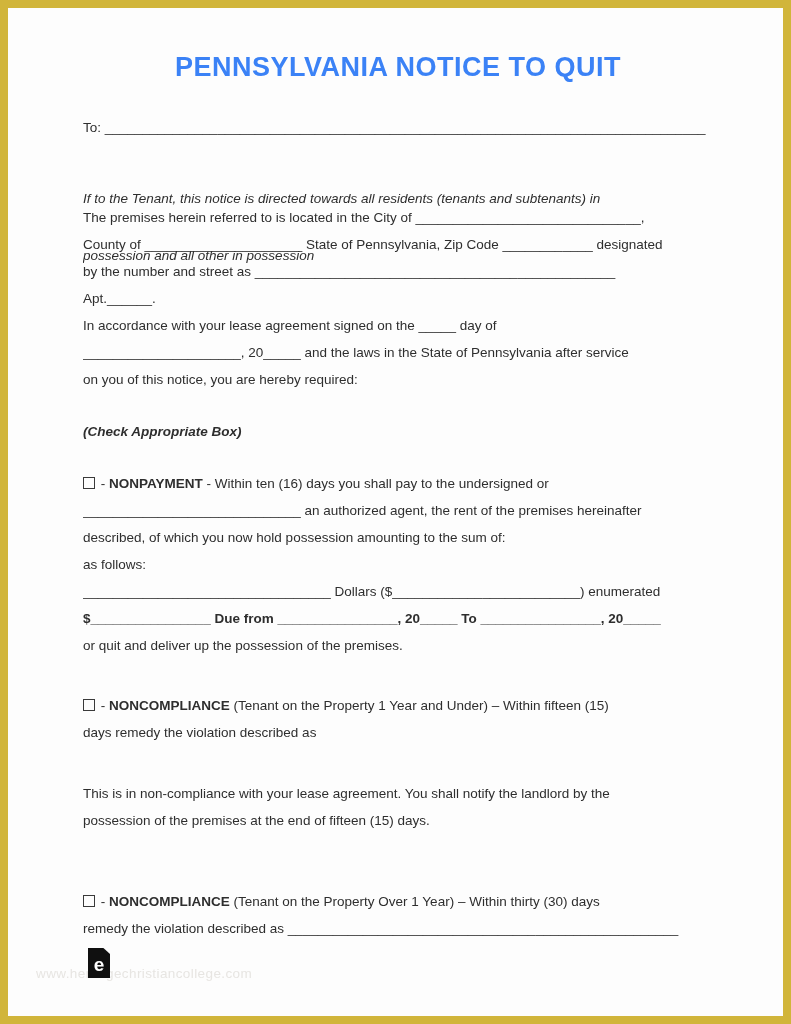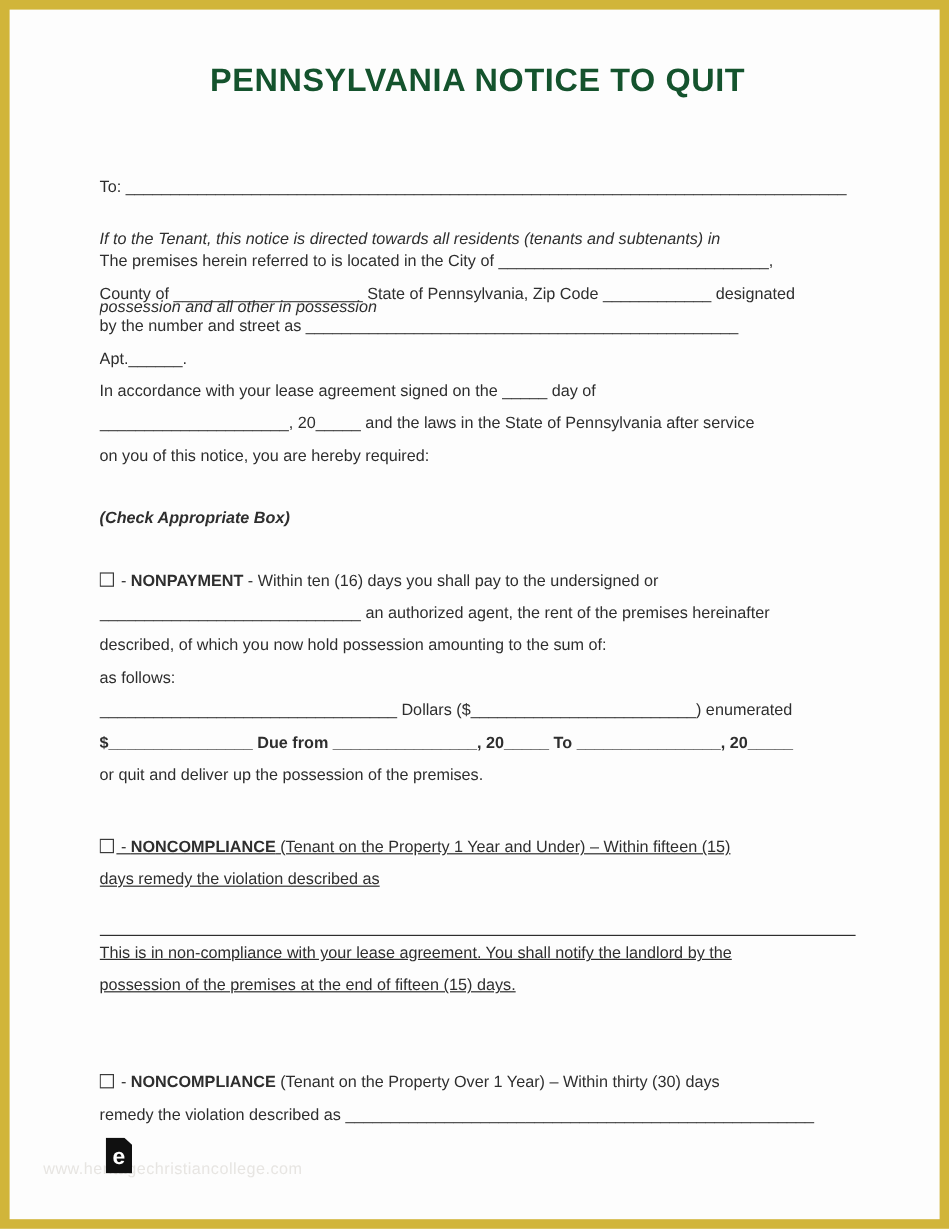--- a/index.html
+++ b/index.html
@@ -21,45 +21,45 @@
     left: 75px;
     width: 630px;
     color: #2e2e2e;
     font-size: 13.5px;
   }
   .doc-title {
     top: 44px;
     text-align: center;
     font-size: 27px;
     font-weight: bold;
-    color: #14532d;
+    color: #3b82f6;
     letter-spacing: 0.5px;
     white-space: pre;
   }
   .line {
     height: 27px;
     line-height: 27px;
     white-space: pre;
     overflow: hidden;
   }
   .note-line {
     height: 21px;
     line-height: 21px;
     font-style: italic;
     white-space: pre;
     overflow: hidden;
     margin-top: 36px;
   }
-  .to-block   { top: 106px; margin-top: 28px; }
+  .to-block   { top: 106px; }
   .note-block { top: 144px; }
   .premises-block { top: 196px; }
   .checknote-block { top: 410px; }
   .checknote-block .line { font-weight: bold; font-style: italic; }
   .nonpayment-block { top: 462px; }
-  .noncompliance1-block { top: 684px; text-decoration: underline; }
+  .noncompliance1-block { top: 684px; }
   .noncompliance2-block { top: 880px; }
   .bold { font-weight: bold; }
   .amount-line { font-weight: bold; }
   .blank-row {
     height: 34px;
     display: flex;
     align-items: flex-end;
     white-space: pre;
     overflow: hidden;
   }

